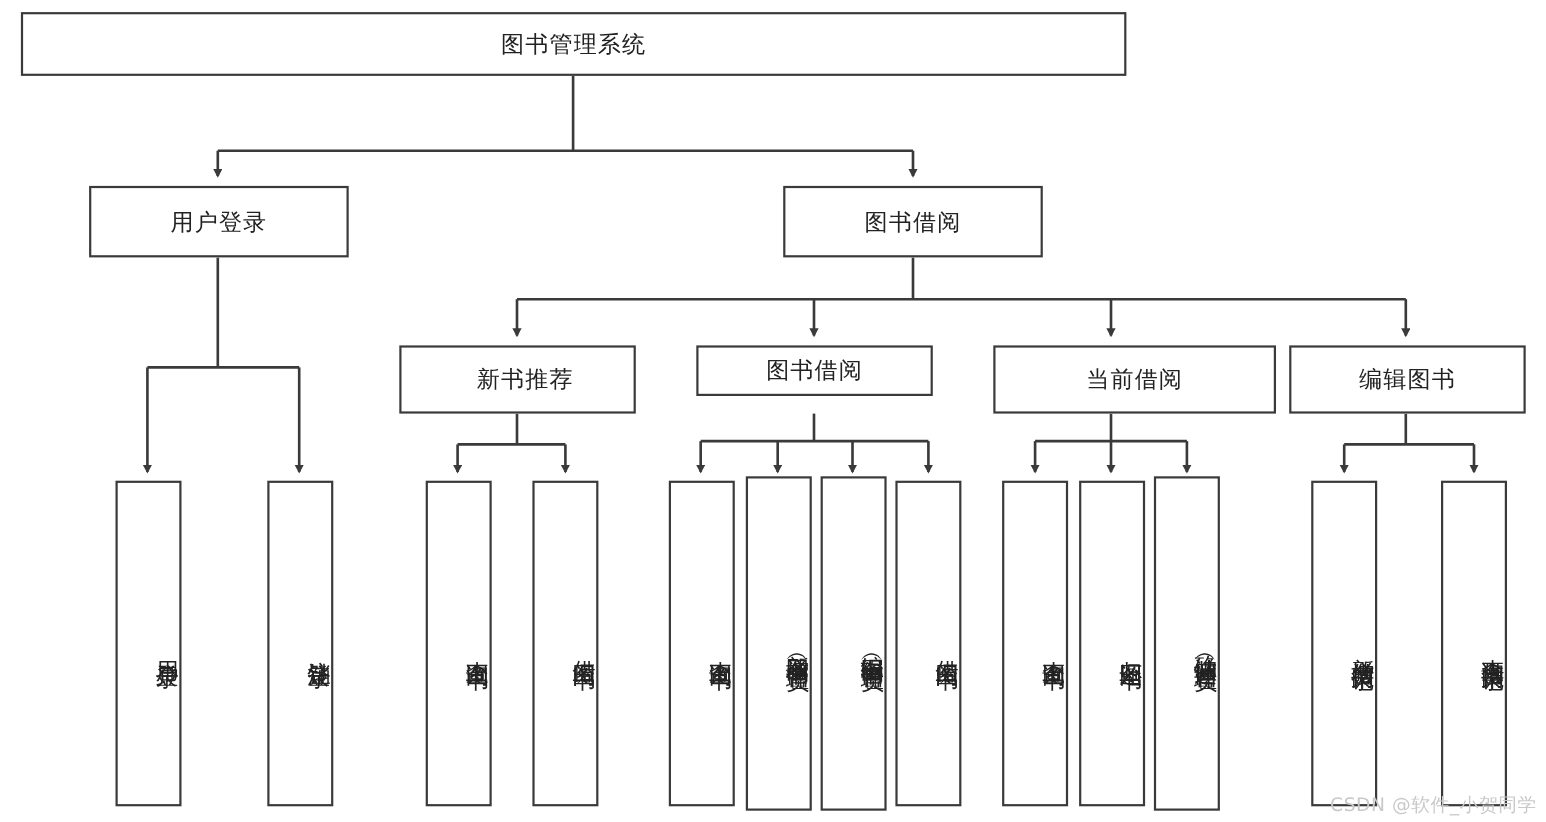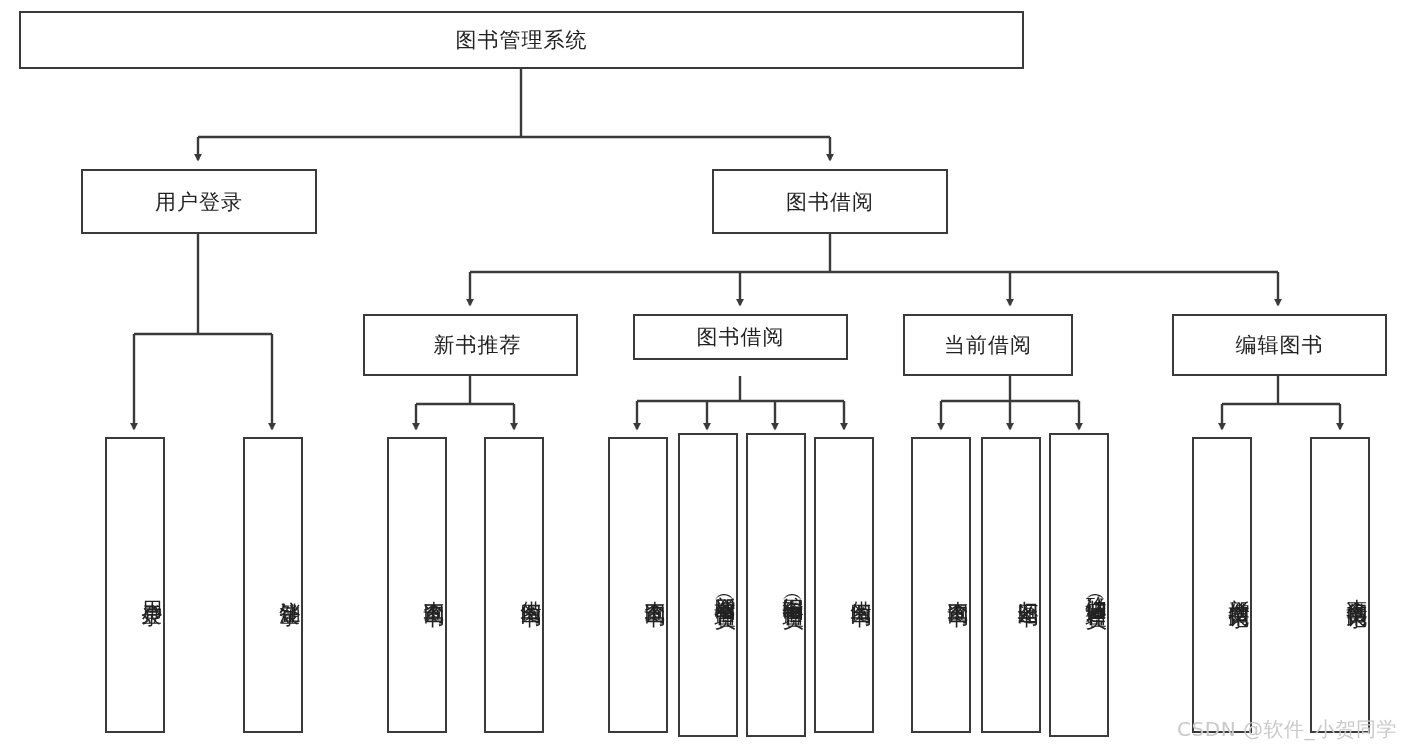--- a/index.html
+++ b/index.html
@@ -52,21 +52,21 @@
     writing-mode: vertical-rl;
     text-orientation: upright;
     display: block;
     white-space: nowrap;
   }
   .watermark {
     position: absolute;
     right: 8px;
     bottom: 4px;
     color: #c9c9c9;
-    font-size: 20px;
+    font-size: 17px;
     z-index: 5;
     white-space: nowrap;
     letter-spacing: 0.5px;
   }
 </style>
 </head>
 <body>
 
 <div id="canvas">
 
@@ -130,21 +130,21 @@
   <div class="node h" style="left:712px; top:169px; width:236px; height:65px;">
     <span>图书借阅</span>
   </div>
 
   <div class="node h" style="left:363px; top:314px; width:215px; height:62px;padding-left:14px;">
     <span>新书推荐</span>
   </div>
   <div class="node h" style="left:633px; top:314px; width:215px; height:46px;">
     <span>图书借阅</span>
   </div>
-  <div class="node h" style="left:903px; top:314px; width:170px; height:62px;">
+  <div class="node h" style="left:903px; top:314px; width:257px; height:62px;">
     <span>当前借阅</span>
   </div>
   <div class="node h" style="left:1172px; top:314px; width:215px; height:62px;">
     <span>编辑图书</span>
   </div>
 
   <div class="node v" style="left:105px; top:437px; width:60px; height:296px;">
     <span class="vtext">用户登录</span>
   </div>
   <div class="node v" style="left:243px; top:437px; width:60px; height:296px;">

